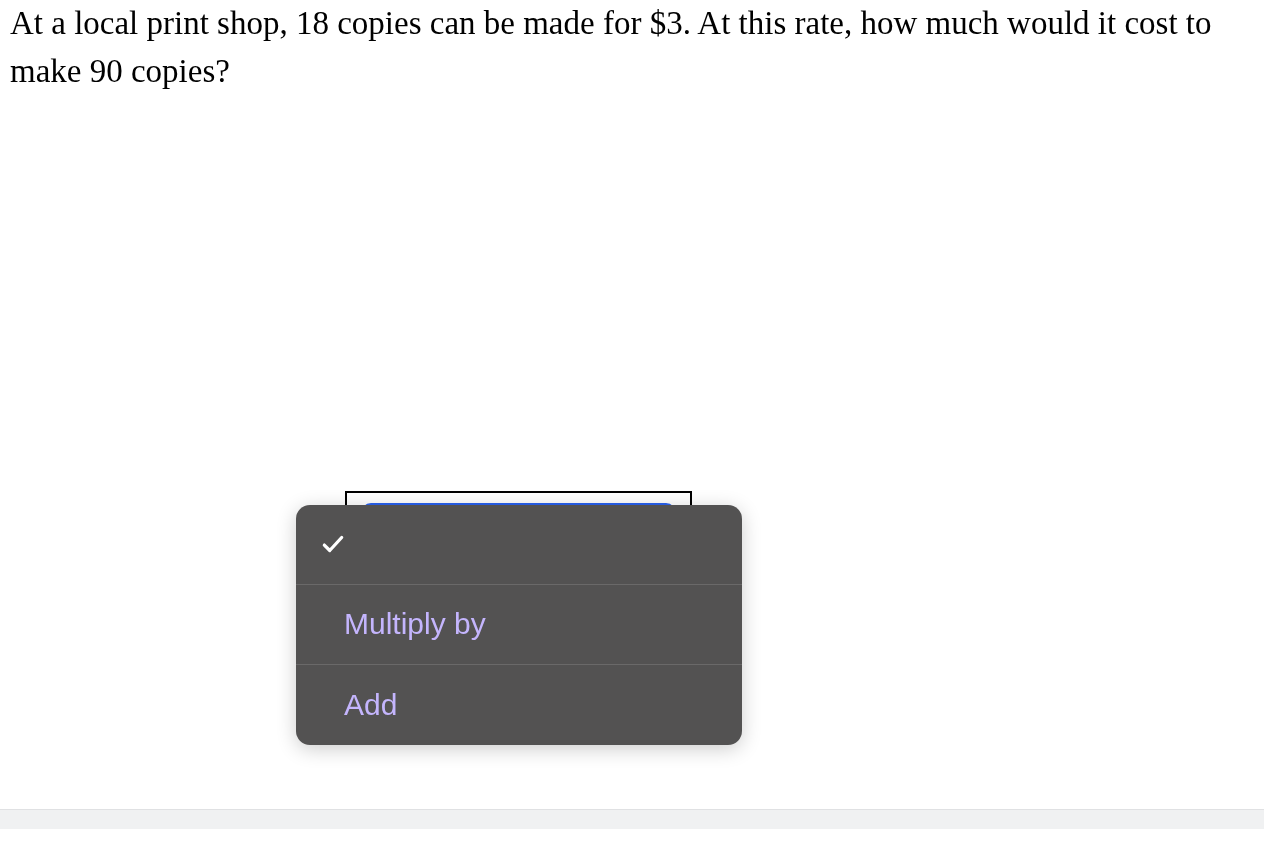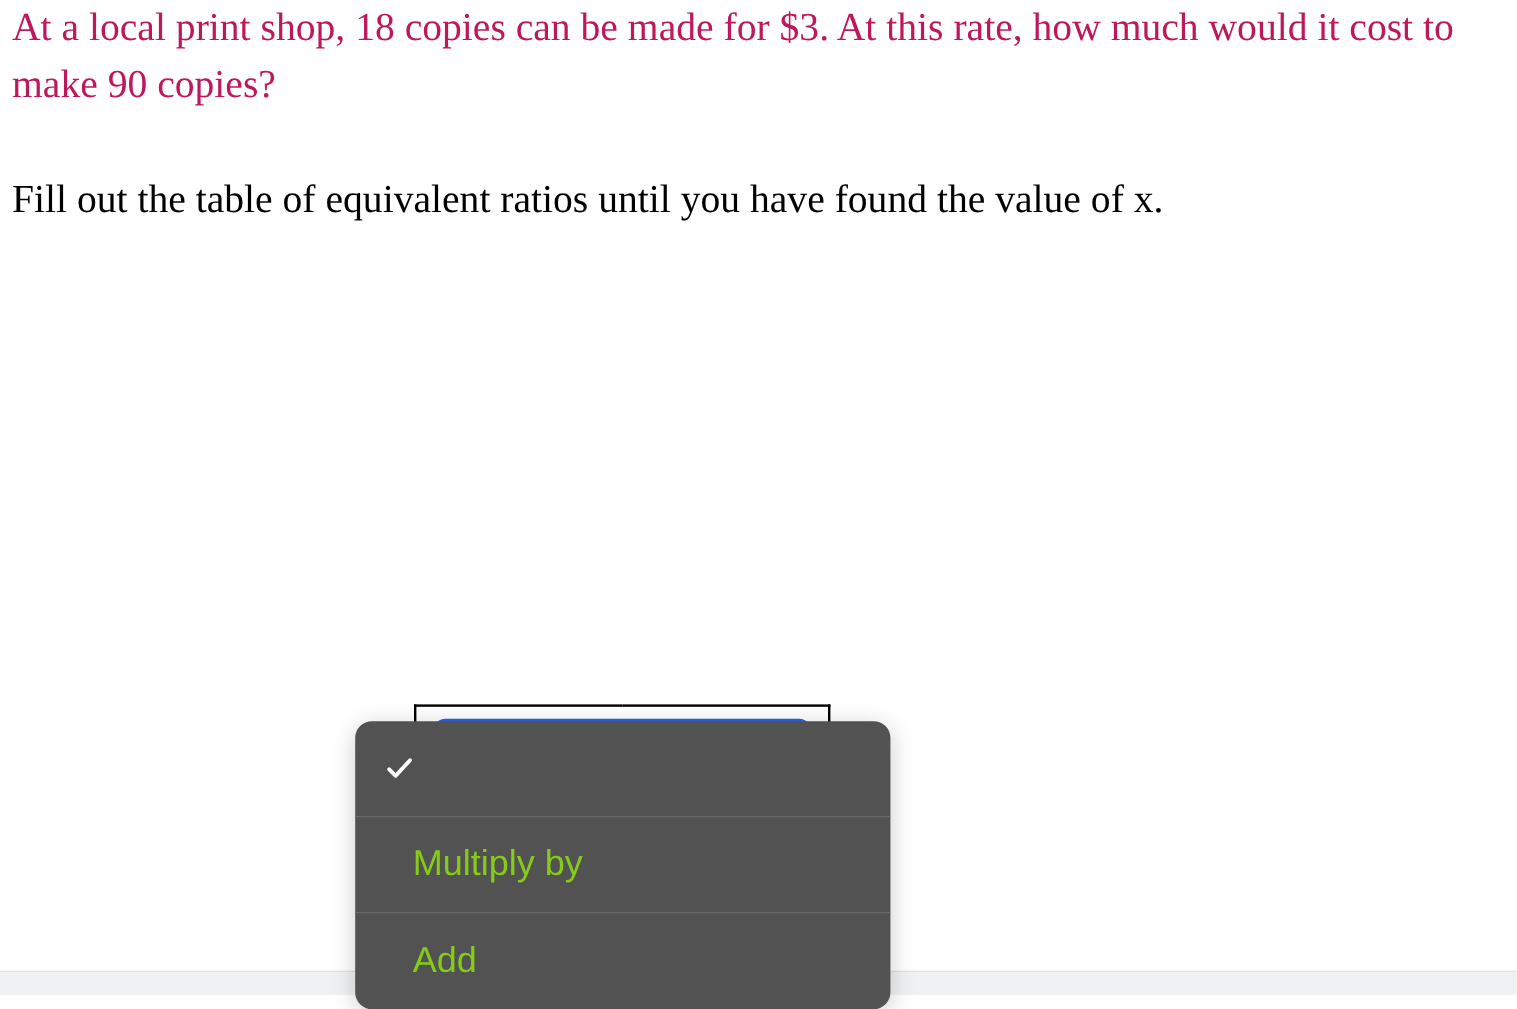--- a/index.html
+++ b/index.html
@@ -14,22 +14,22 @@
       width: 1264px;
       height: 841px;
       position: relative;
     }
     .content {
       padding: 0 10px;
     }
     .question-text {
       font-size: 33px;
       line-height: 1.45;
-      color: #be185d;
-      margin-bottom: 48px;
+      color: #000000;
+      margin-bottom: 68px;
     }
     .instruction-text {
       font-size: 33px;
       line-height: 1.45;
       color: #000;
       margin-bottom: 20px;
     }
     .work-area {
       position: relative;
       margin-left: 260px;
@@ -92,21 +92,21 @@
       box-shadow: 0 4px 20px rgba(0,0,0,0.2);
     }
     .dropdown-item {
       height: 80px;
       border-bottom: 1px solid #6a6969;
       display: flex;
       align-items: center;
       padding: 0 48px;
       font-family: -apple-system, BlinkMacSystemFont, 'Segoe UI', Arial, sans-serif;
       font-size: 30px;
-      color: #84cc16;
+      color: #c4b5fd;
       cursor: pointer;
     }
     .dropdown-item:last-child {
       border-bottom: none;
     }
     .dropdown-item-check {
       padding: 0 24px;
     }
     .check-icon {
       width: 26px;
@@ -120,21 +120,20 @@
       height: 20px;
       background: #f0f1f2;
       border-top: 1px solid #e0e1e3;
     }
   </style>
 </head>
 <body>
 
 <div class="content">
   <p class="question-text">At a local print shop, 18 copies can be made for $3. At this rate, how much would it cost to make 90 copies?</p>
-  <p class="instruction-text">Fill out the table of equivalent ratios until you have found the value of x.</p>
 </div>
 
 <div class="work-area">
 
   <div class="dropdown-menu">
     <div class="dropdown-item dropdown-item-check">
       <svg class="check-icon" viewBox="0 0 24 24" fill="none" stroke="#fff" stroke-width="3" stroke-linecap="round" stroke-linejoin="round">
         <polyline points="4 13 9 18 20 6"></polyline>
       </svg>
     </div>

